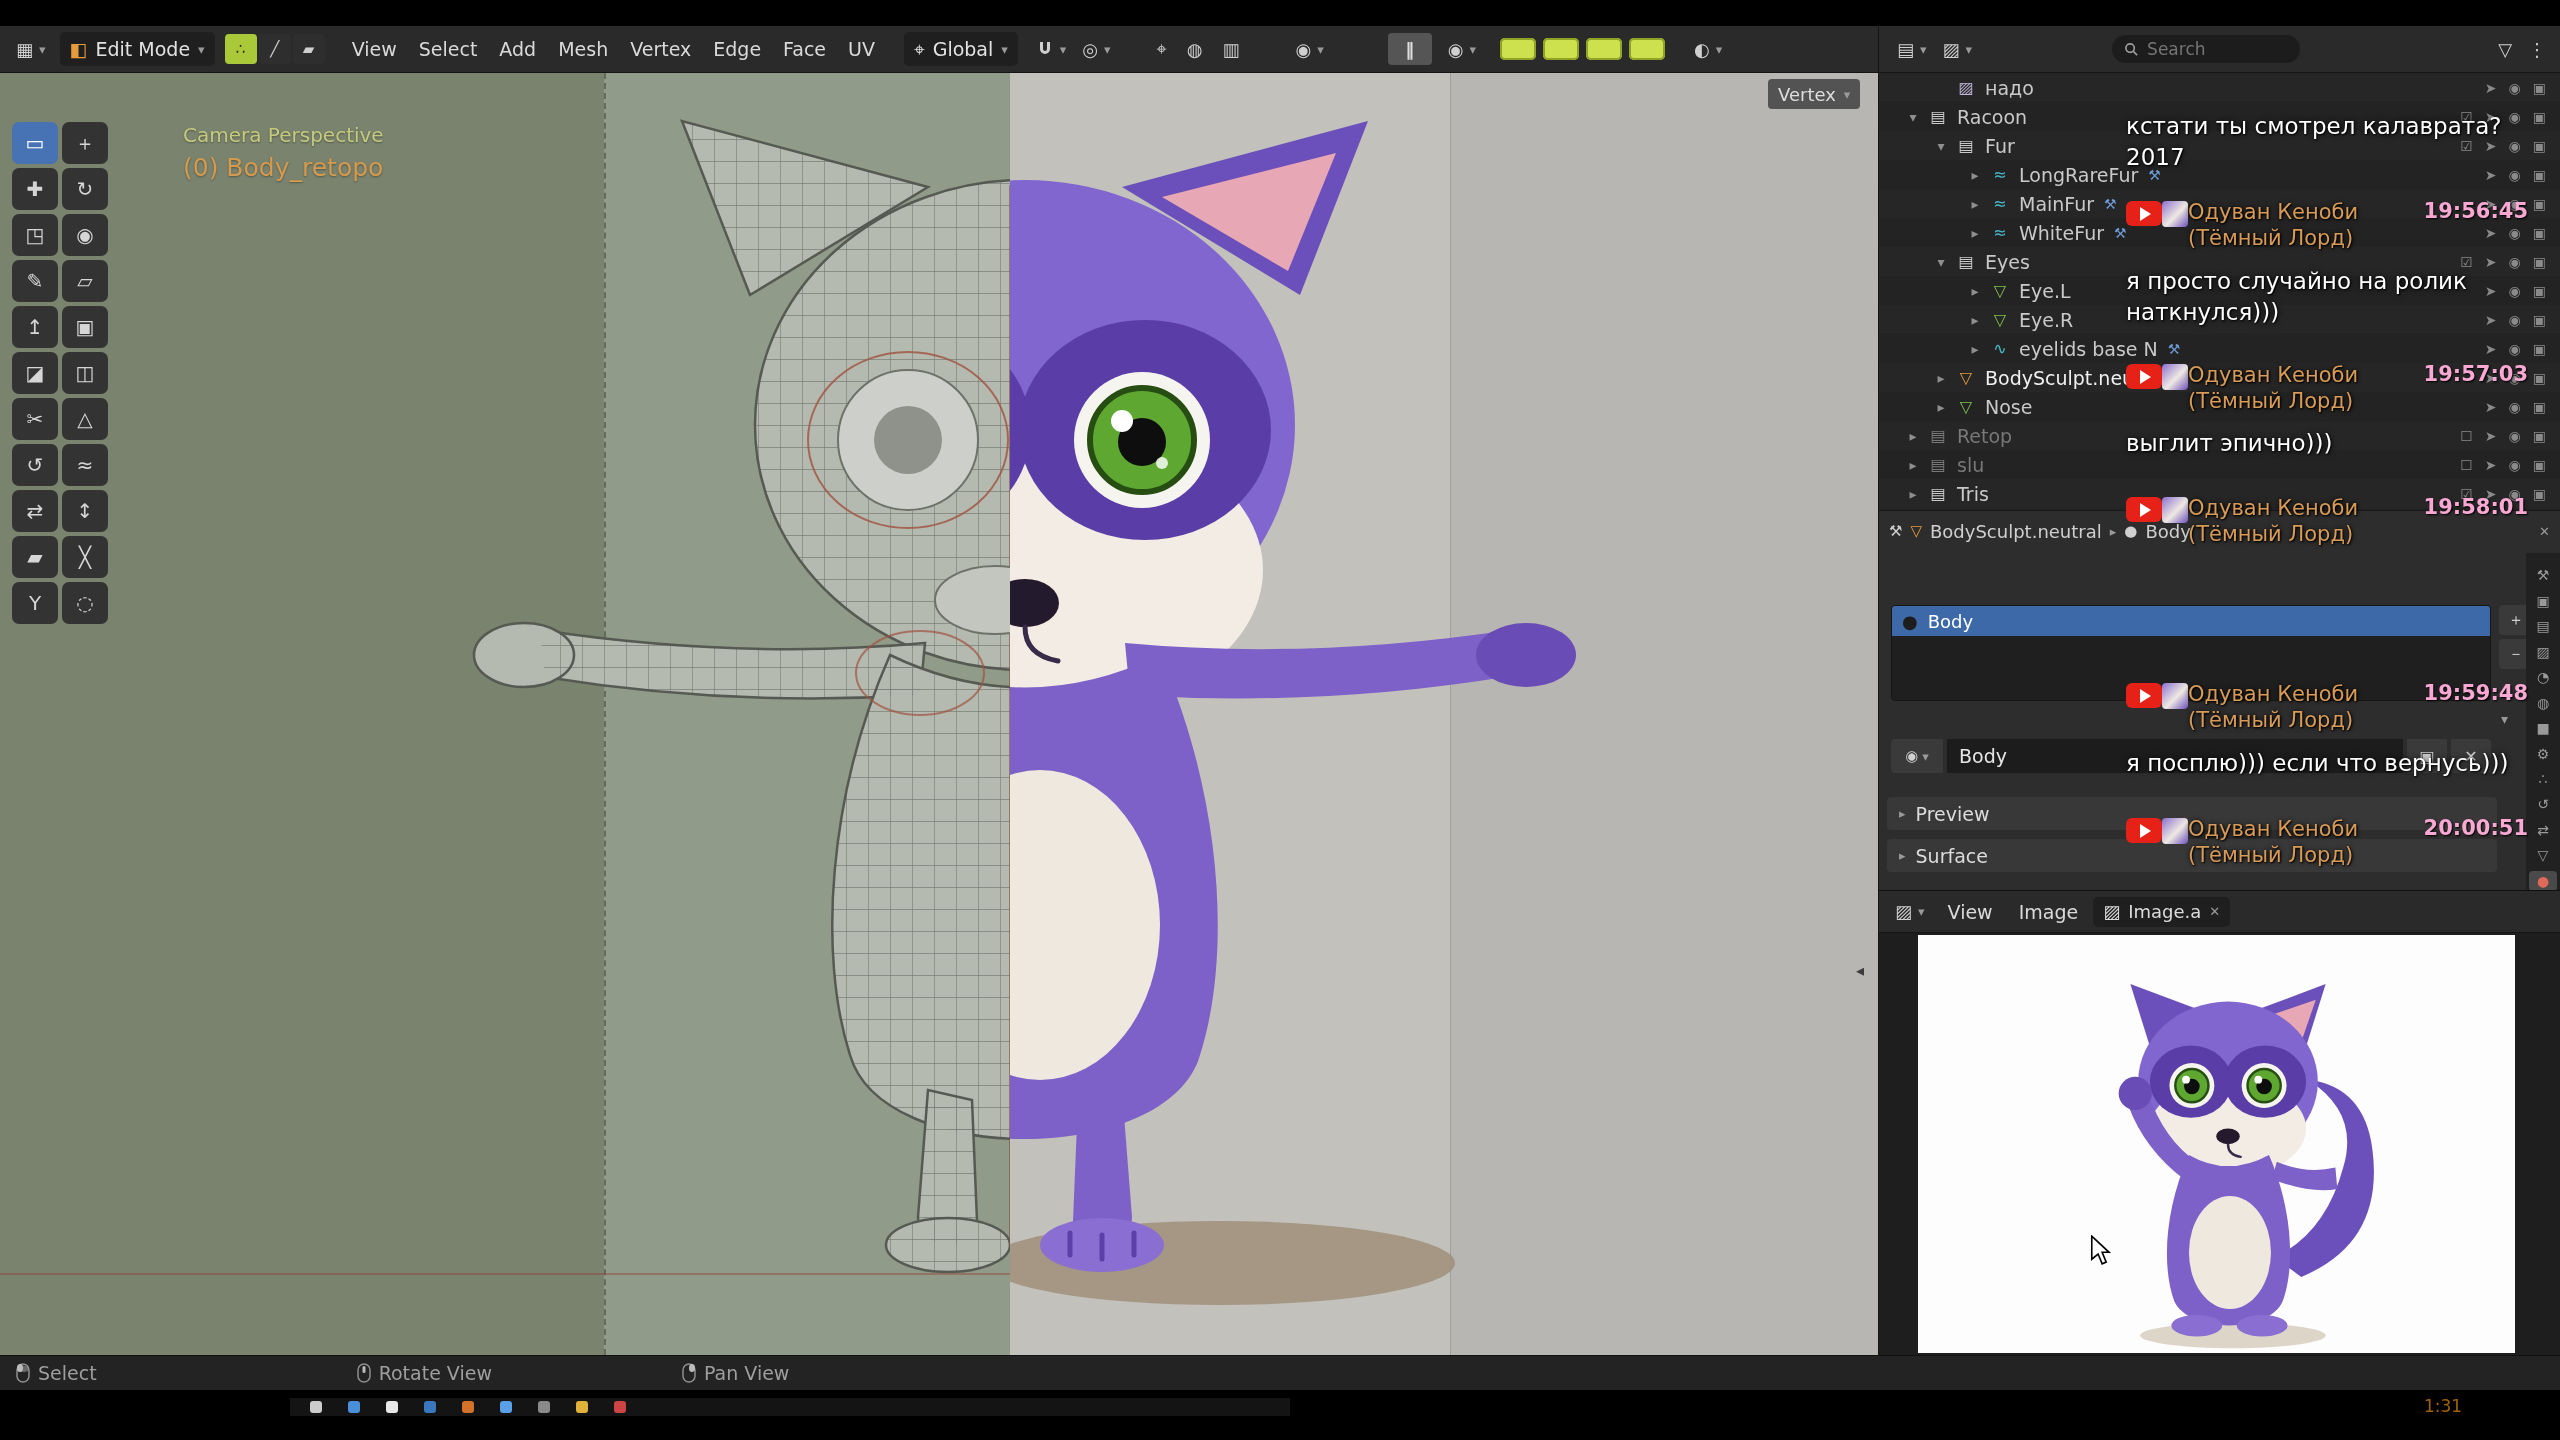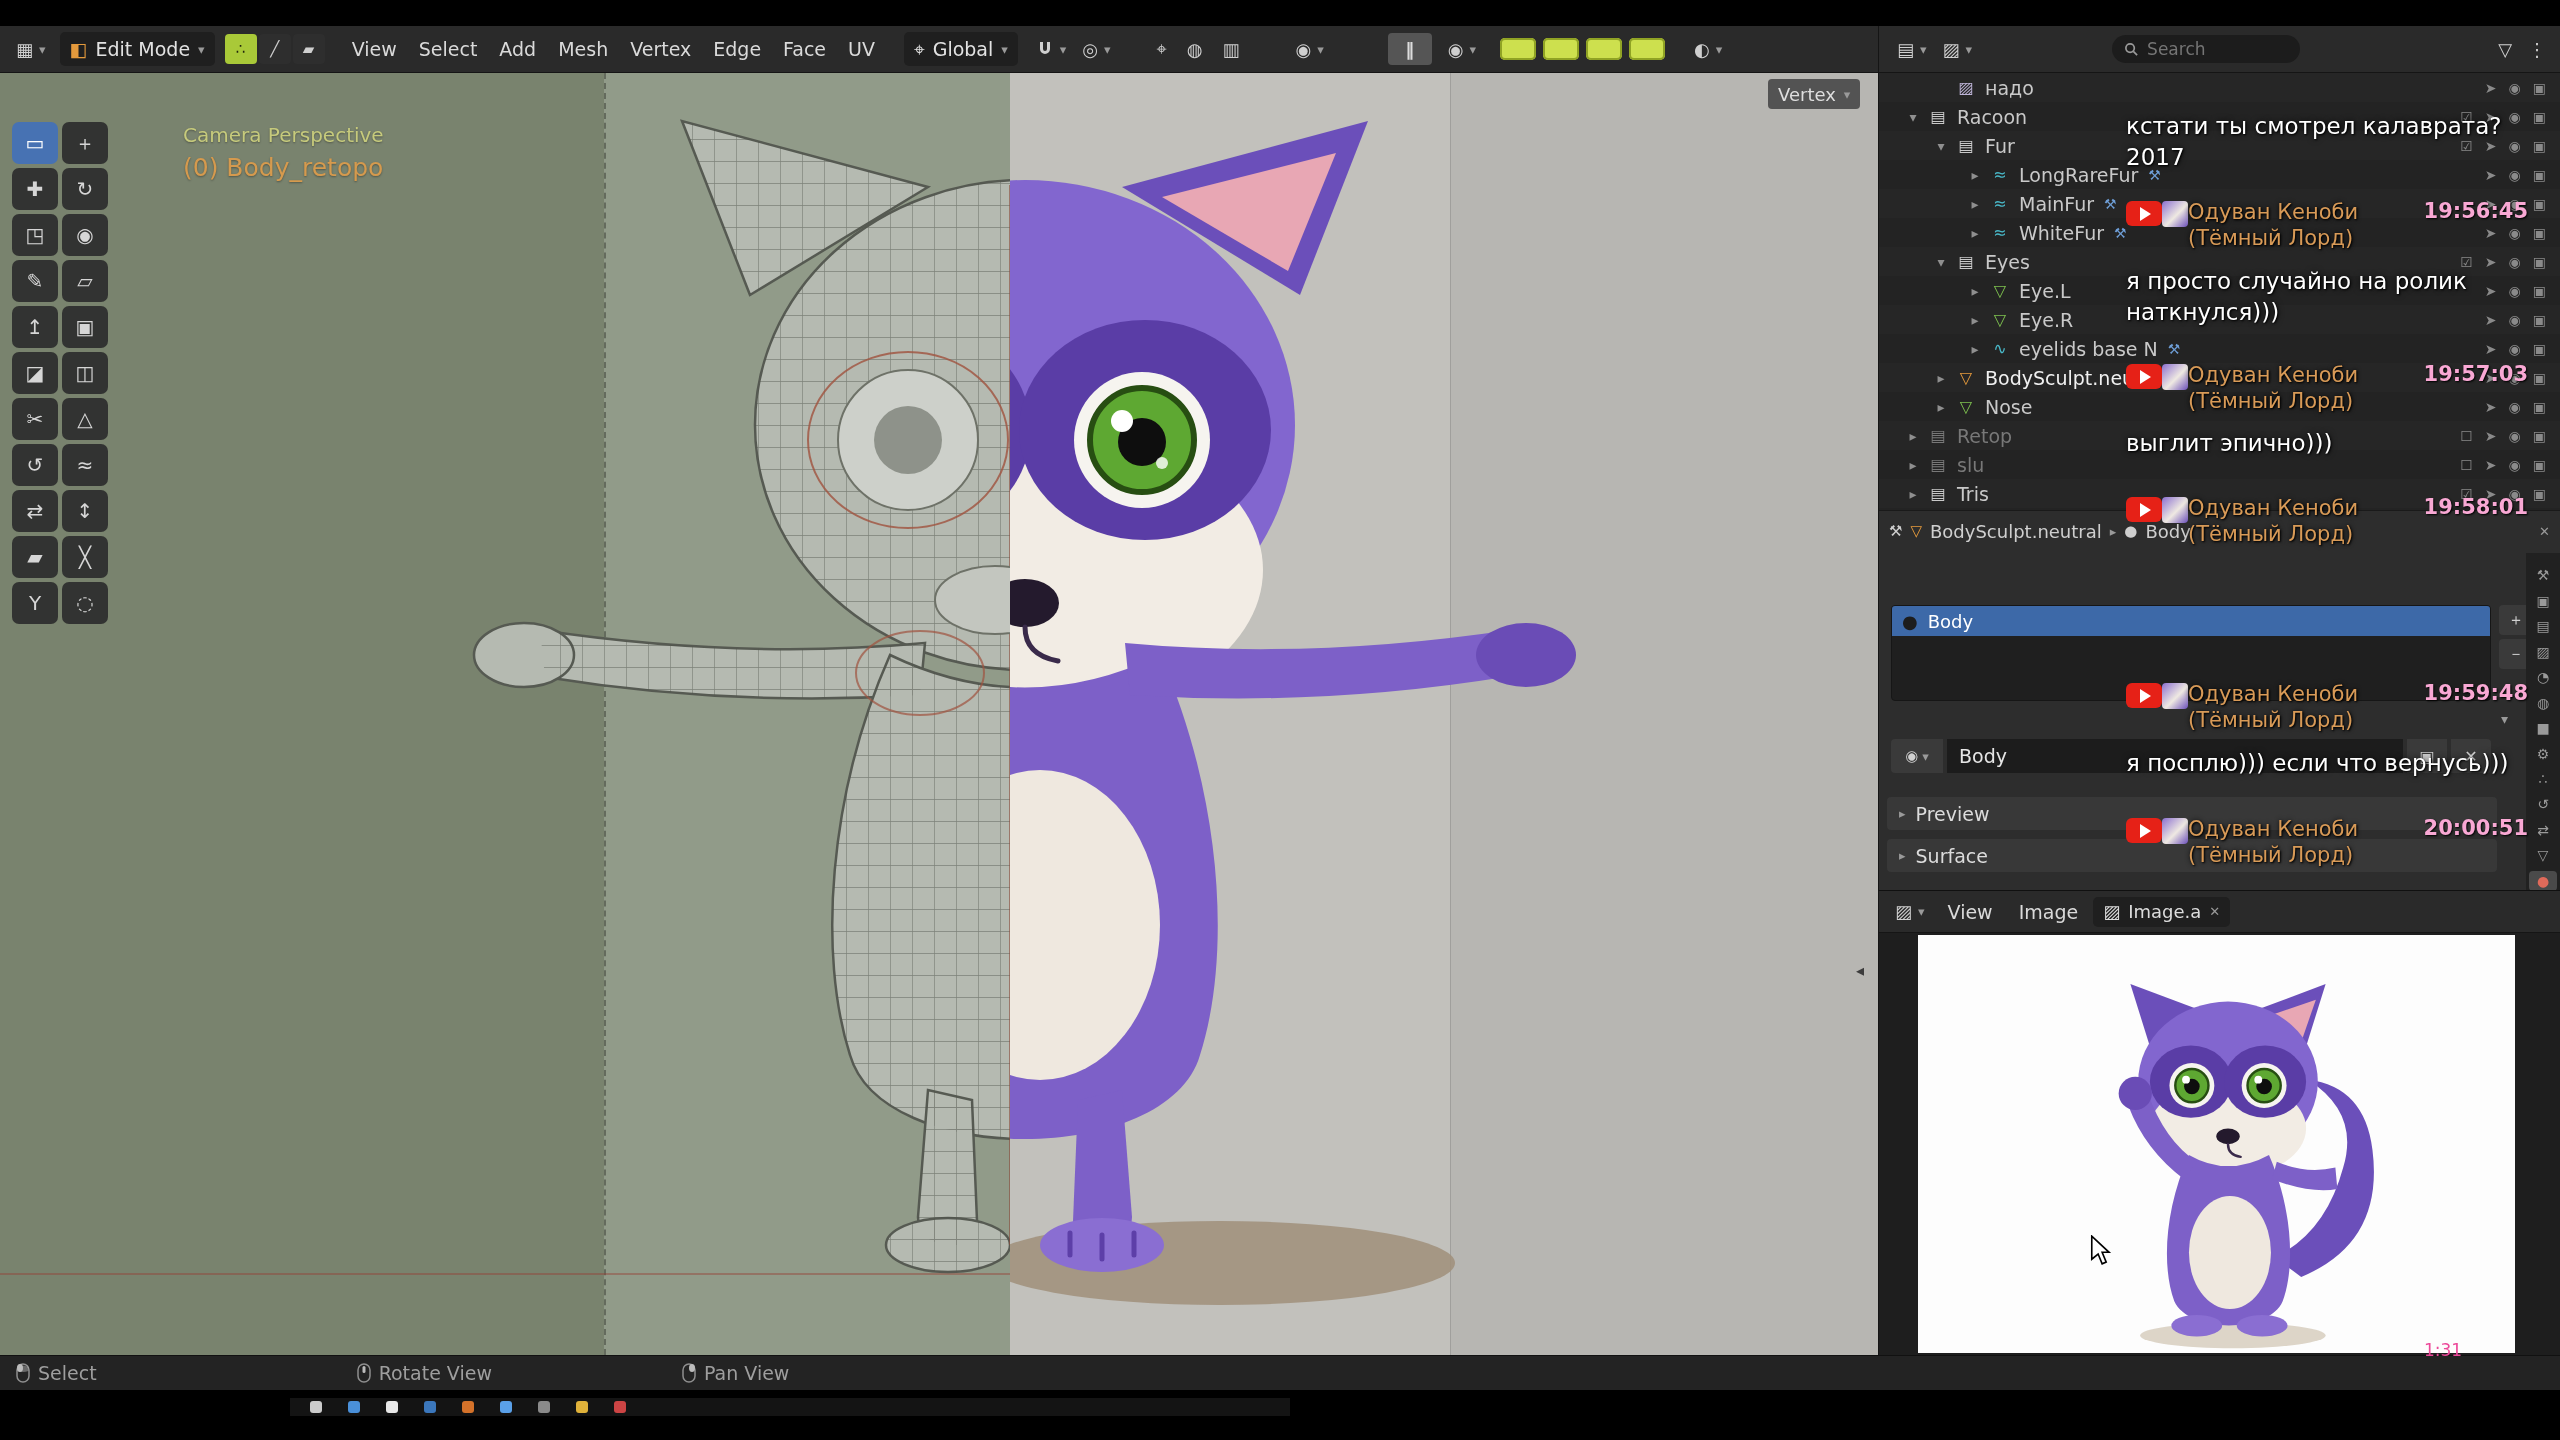--- a/index.html
+++ b/index.html
@@ -93,21 +93,21 @@
   .ctime{color:#f9a8d4;font-size:21px;font-weight:bold;text-shadow:1px 1px 2px #000;white-space:nowrap}
 
   
   .statusbar{position:absolute;left:0;top:1329px;width:2560px;height:35px;background:#232323;border-top:1px solid #111;display:flex;align-items:center;color:#9e9e9e;font-size:19px}
   .skey{display:flex;align-items:center;gap:8px;margin-right:70px}
   .sright{margin-left:auto;padding-right:14px;color:#9e9e9e}
 
   
   .taskbar{position:absolute;left:290px;top:1398px;width:1000px;height:18px;background:#141414;display:flex;align-items:center;gap:26px;padding:0 20px}
   .tico{width:12px;height:12px;border-radius:3px}
-  .clock{position:absolute;left:2424px;top:1340px;color:#ec4899;font-size:17px}
+  .clock{position:absolute;left:2424px;top:1396px;color:#a16207;font-size:17px}
 </style>
 </head>
 <body>
 
 <div class="app">
 
   <div class="vheader">
     <div class="hbtn" style="margin-left:8px">
       <span>▦</span>
       <span class="caret">▾</span>

